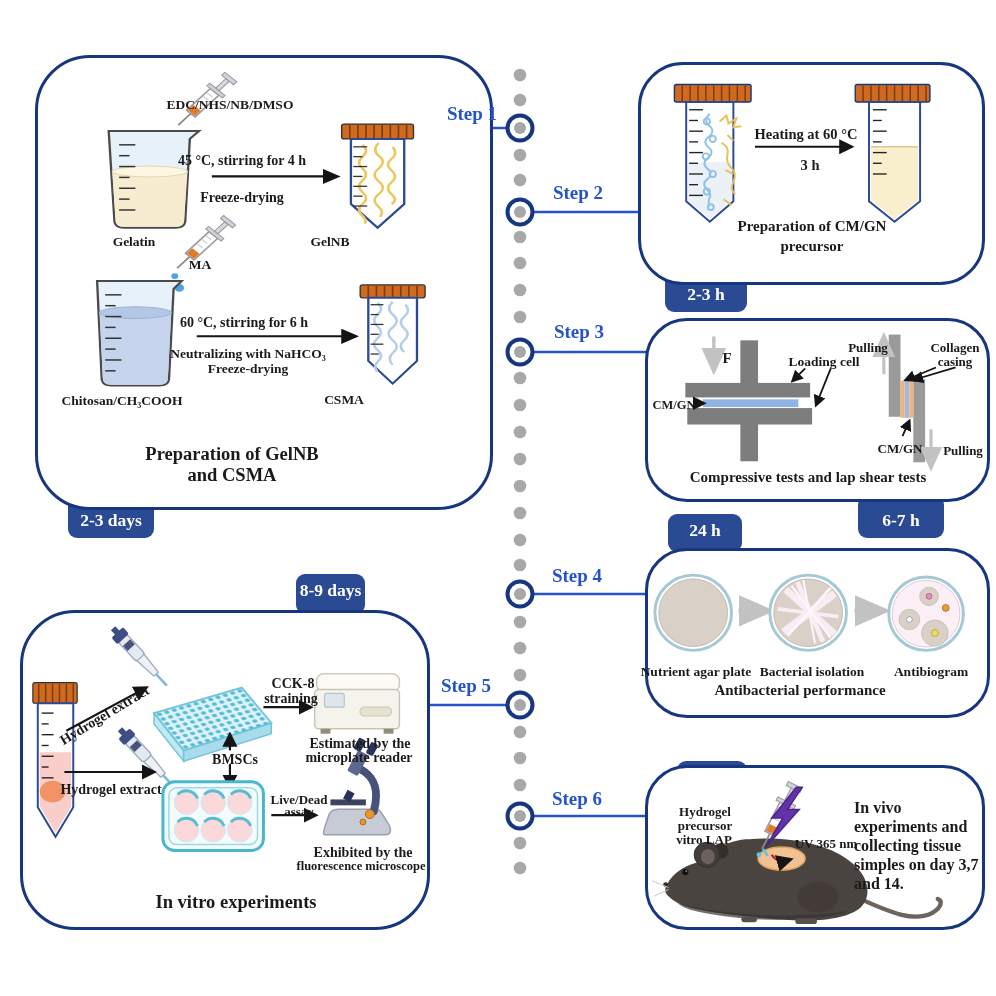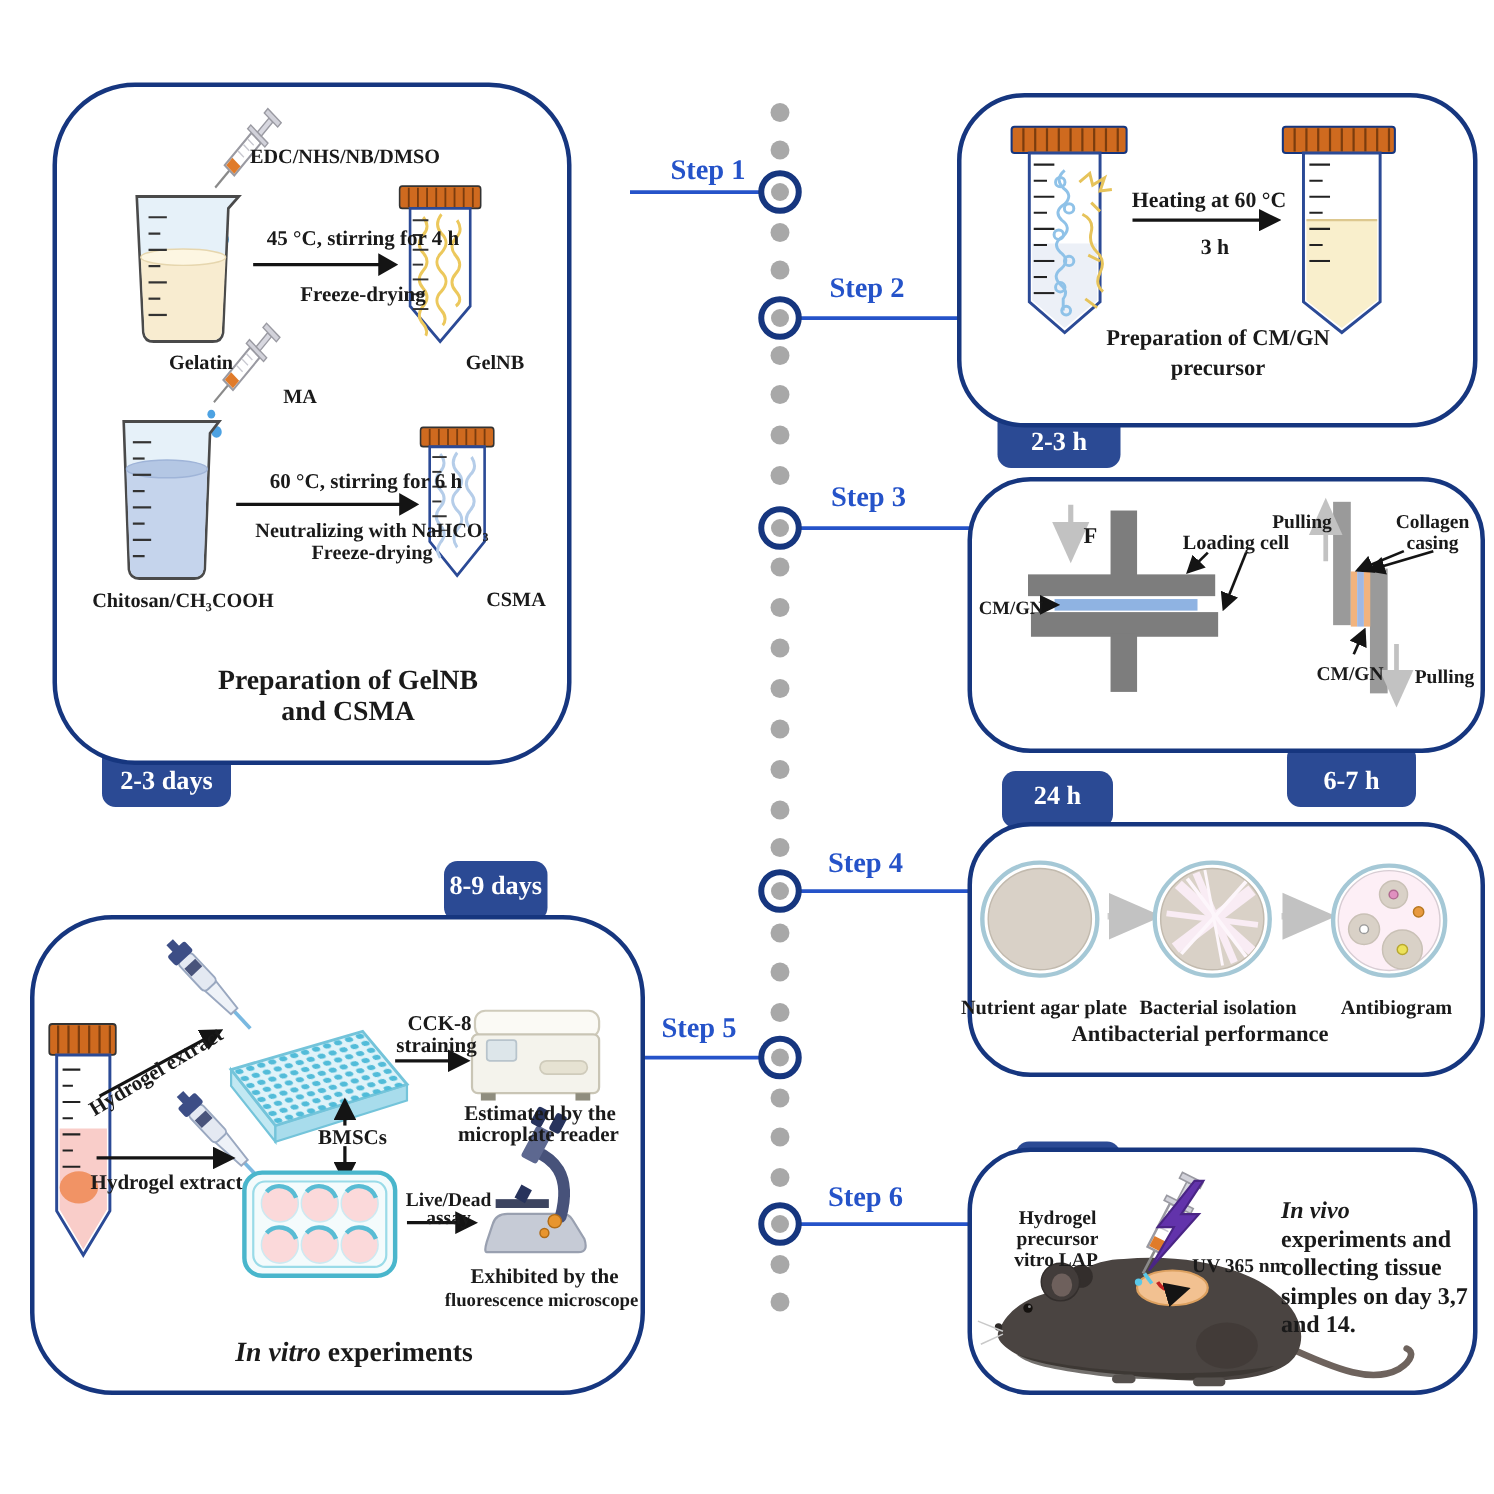--- a/index.html
+++ b/index.html
@@ -8,21 +8,21 @@
   .panel{position:absolute;background:#fff;border:3.5px solid #16367f;box-sizing:border-box;z-index:2;}
   .psvg{position:absolute;left:0;top:0;width:100%;height:100%;}
   .badge{position:absolute;background:#2b4a94;color:#fff;z-index:1;border-radius:9px;
          display:flex;justify-content:center;font-size:17.5px;box-sizing:border-box;}
   .badge.bottom{align-items:flex-end;padding-bottom:7px;}
   .badge.top{align-items:flex-start;padding-top:6px;}
   .lbl{position:absolute;transform:translate(-50%,-50%);white-space:nowrap;text-align:center;
        line-height:1.06;font-weight:bold;z-index:4;}
   .lblL{position:absolute;transform:translate(0,-50%);white-space:nowrap;font-weight:bold;z-index:4;}
   .rot{transform:translate(-50%,-50%) rotate(-31deg);}
-  .it{font-style:italic;text-align:right;}
+  .it{text-align:right;}
   .pre{white-space:pre;}
   .step{position:absolute;transform:translate(-50%,-50%);color:#2553c9;font-size:19px;
         font-weight:bold;z-index:3;white-space:nowrap;}
   .f12{font-size:12.5px;} .f13{font-size:13px;text-align:center;} .f135{font-size:13.5px;} .f14{font-size:14px;}
   .f145{font-size:14.5px;} .f15{font-size:15px;} .f16{font-size:16px;} .f17{font-size:15px;}
   .f18{font-size:18.5px;} 
   .timeline{position:absolute;left:0;top:0;z-index:1;}
 </style>
 </head>
 <body>
@@ -141,21 +141,21 @@
   <div class="badge top" style="left:668px;top:514px;width:74px;height:38px">
       <span>24 h</span>
     </div>
   <div class="badge top" style="left:296px;top:574px;width:69px;height:40px">
       <span>8-9 days</span>
     </div>
   <div class="badge top" style="left:677px;top:761px;width:70px;height:38px">
       <span>14 d</span>
     </div>
 
-  <div class="panel" style="left:35px;top:55px;width:346px;height:455px;border-radius:55px">
+  <div class="panel" style="left:35px;top:55px;width:458px;height:455px;border-radius:55px">
     <svg class="psvg" viewBox="0 0 390 455" preserveAspectRatio="none">
       <use href="#syr" transform="translate(121,68) rotate(-47)"></use>
       <g fill="#4da2e2">
         <circle cx="119" cy="78" r="3"></circle>
           <circle cx="123" cy="91" r="3.5"></circle>
           <circle cx="127" cy="103" r="4.5"></circle>
       </g>
       <g>
         <path d="M61,74 L66,166 Q67,172 74,172 L119,172 Q126,172 127,166 L131,82 L139,74 Z" fill="#e6f1f9" stroke="#4a4a4a" stroke-width="2"></path>
         <path d="M64,115 L67,166 Q68,171 74,171 L119,171 Q125,171 126,166 L129,115 Z" fill="#f8ecd0"></path>
@@ -370,20 +370,21 @@
       <line x1="259" y1="119" x2="266" y2="103" stroke="#141414" stroke-width="1.8" marker-end="url(#mB)"></line>
     </svg>
     <div class="lbl f15" style="left:79px;top:38px">F</div>
     <div class="lbl f135" style="left:176px;top:41px">Loading cell</div>
     <div class="lbl f12" style="left:26px;top:85px">CM/GN</div>
     <div class="lbl f13" style="left:220px;top:27px">Pulling</div>
     <div class="lbl f13" style="left:307px;top:27px">Collagen</div>
     <div class="lbl f13" style="left:307px;top:41px">casing</div>
     <div class="lbl f13" style="left:252px;top:128px">CM/GN</div>
     <div class="lbl f13" style="left:315px;top:130px">Pulling</div>
+    <div class="lbl f17" style="left:160px;top:157px">Compressive tests and lap shear tests</div>
   </div>
 
   <div class="panel" style="left:645px;top:548px;width:345px;height:170px;border-radius:42px">
     <svg class="psvg" viewBox="0 0 345 170" preserveAspectRatio="none">
       <defs>
           <clipPath id="d2clip">
             <circle cx="163" cy="64" r="35"></circle>
           </clipPath>
         </defs>
       <g>

